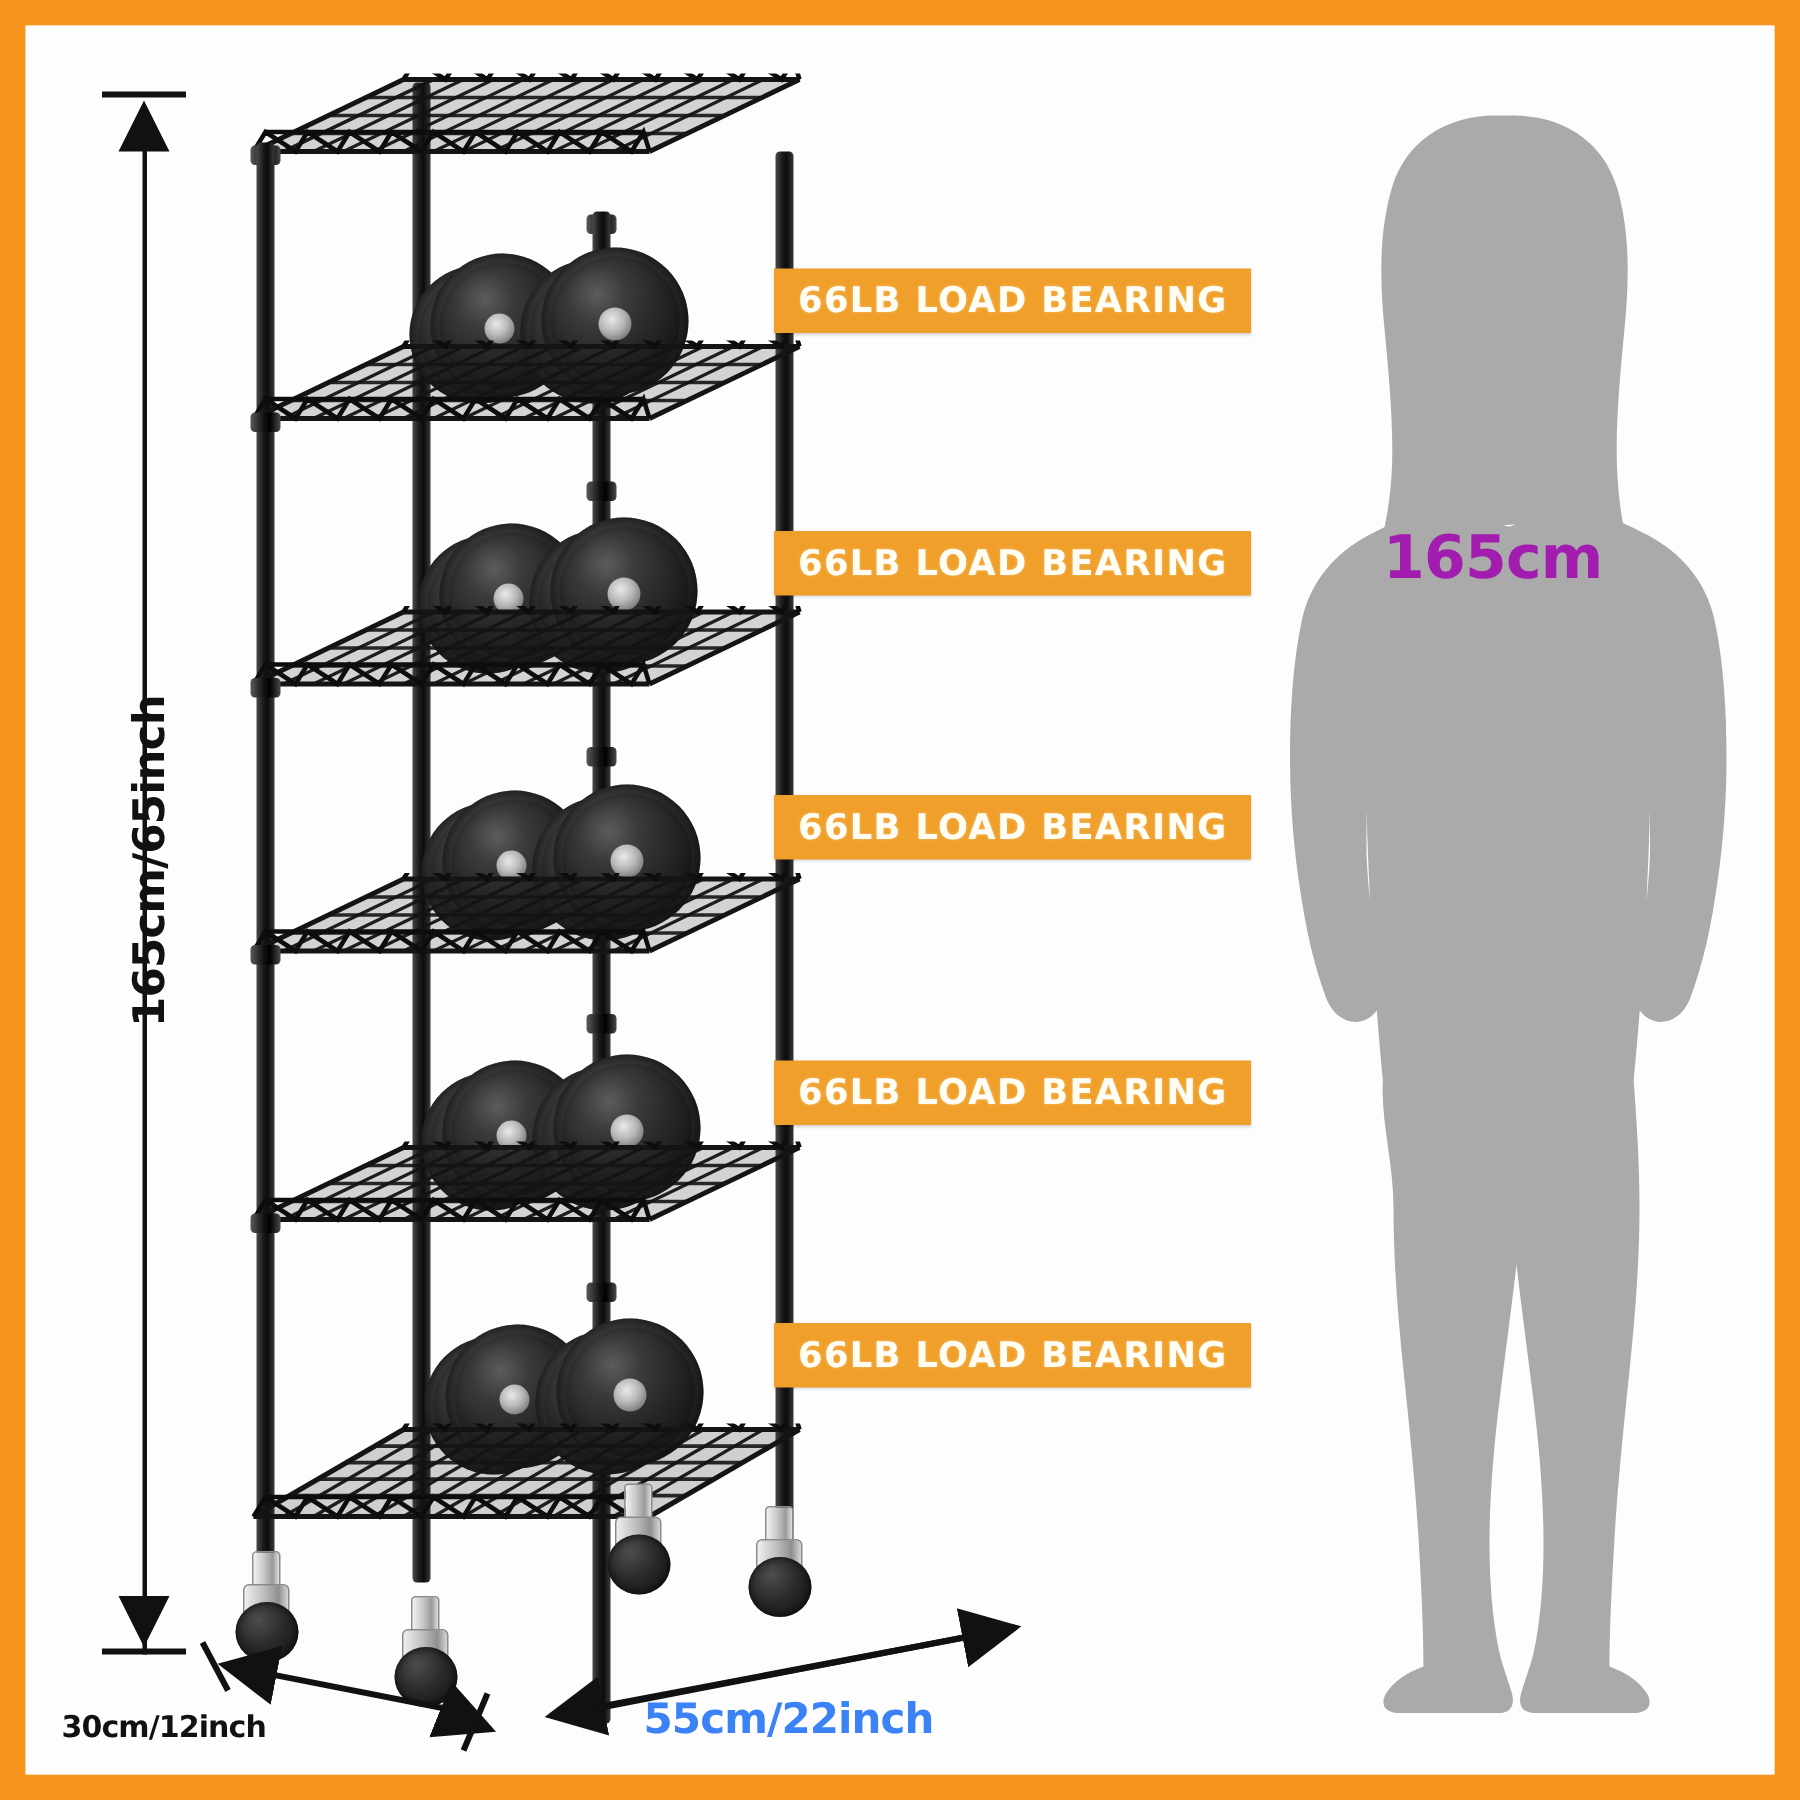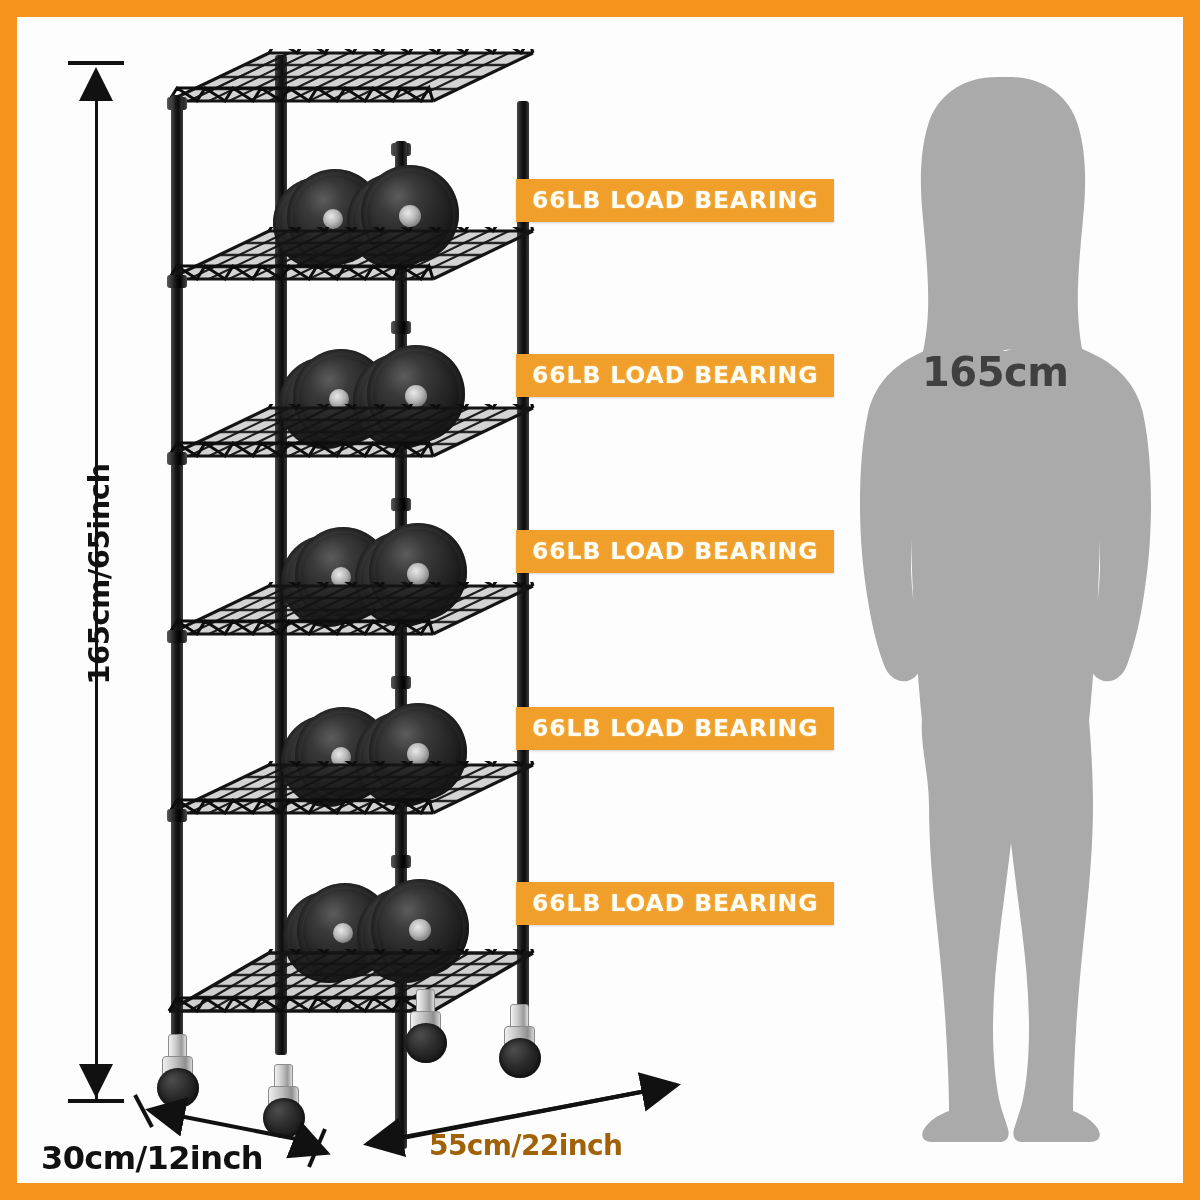--- a/index.html
+++ b/index.html
@@ -43,27 +43,27 @@
     position:absolute;left:-33px;top:540px;
     width:230px;text-align:center;
     transform:rotate(-90deg);
     font-size:29px;font-weight:700;color:#111;
     letter-spacing:-.5px;white-space:nowrap;
     font-family:"DejaVu Sans", sans-serif;
   }
 
   .dim-depth-label{
     position:absolute;left:24px;top:1122px;
-    font-size:32px;font-weight:700;color:#111;
+    font-size:20px;font-weight:700;color:#111;
     letter-spacing:-.6px;white-space:nowrap;
     font-family:"DejaVu Sans", sans-serif;
   }
   .dim-width-label{
     position:absolute;left:412px;top:1112px;
-    font-size:28px;font-weight:700;color:#a16207;
+    font-size:28px;font-weight:700;color:#3b82f6;
     letter-spacing:-.6px;white-space:nowrap;
     font-family:"DejaVu Sans", sans-serif;
   }
   .dimsvg{position:absolute;left:0;top:0;width:1200px;height:1200px;pointer-events:none;}
 
   
   #rack{position:absolute;left:140px;top:32px;width:390px;height:1060px;}
 
   .post{
     position:absolute;width:12px;border-radius:3px;
@@ -577,16 +577,16 @@
                    C86,1073 83,1067 87,1060
                    C92,1052 101,1046 112,1042
                    C112,1024 111,996 109,962
                    C107,926 103,886 99,848
                    C95,810 92,772 92,736
                    C92,706 83,676 85,650 Z"></path>
         </g>
       </svg>
     </div>
 
-    <div class="fig-label" style="color: #404040; text-align: center;">165cm</div>
+    <div class="fig-label" style="color: #a21caf; text-align: center;">165cm</div>
 
   </div>
 </div>
 
 </body></html>

